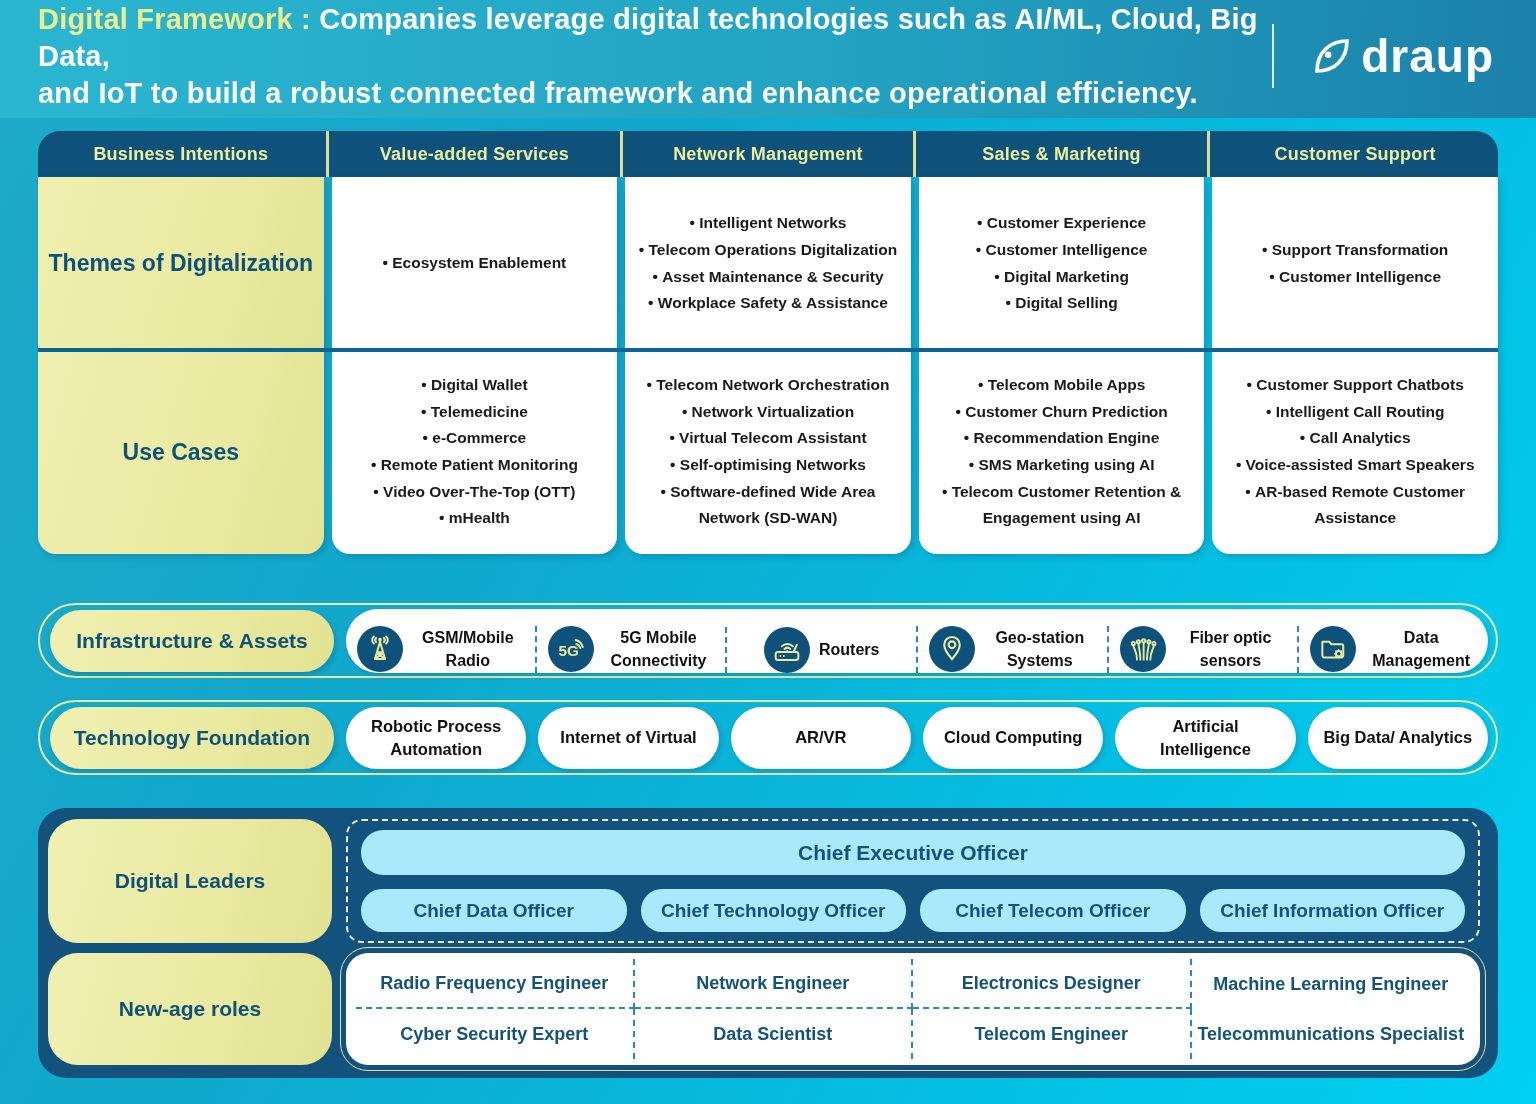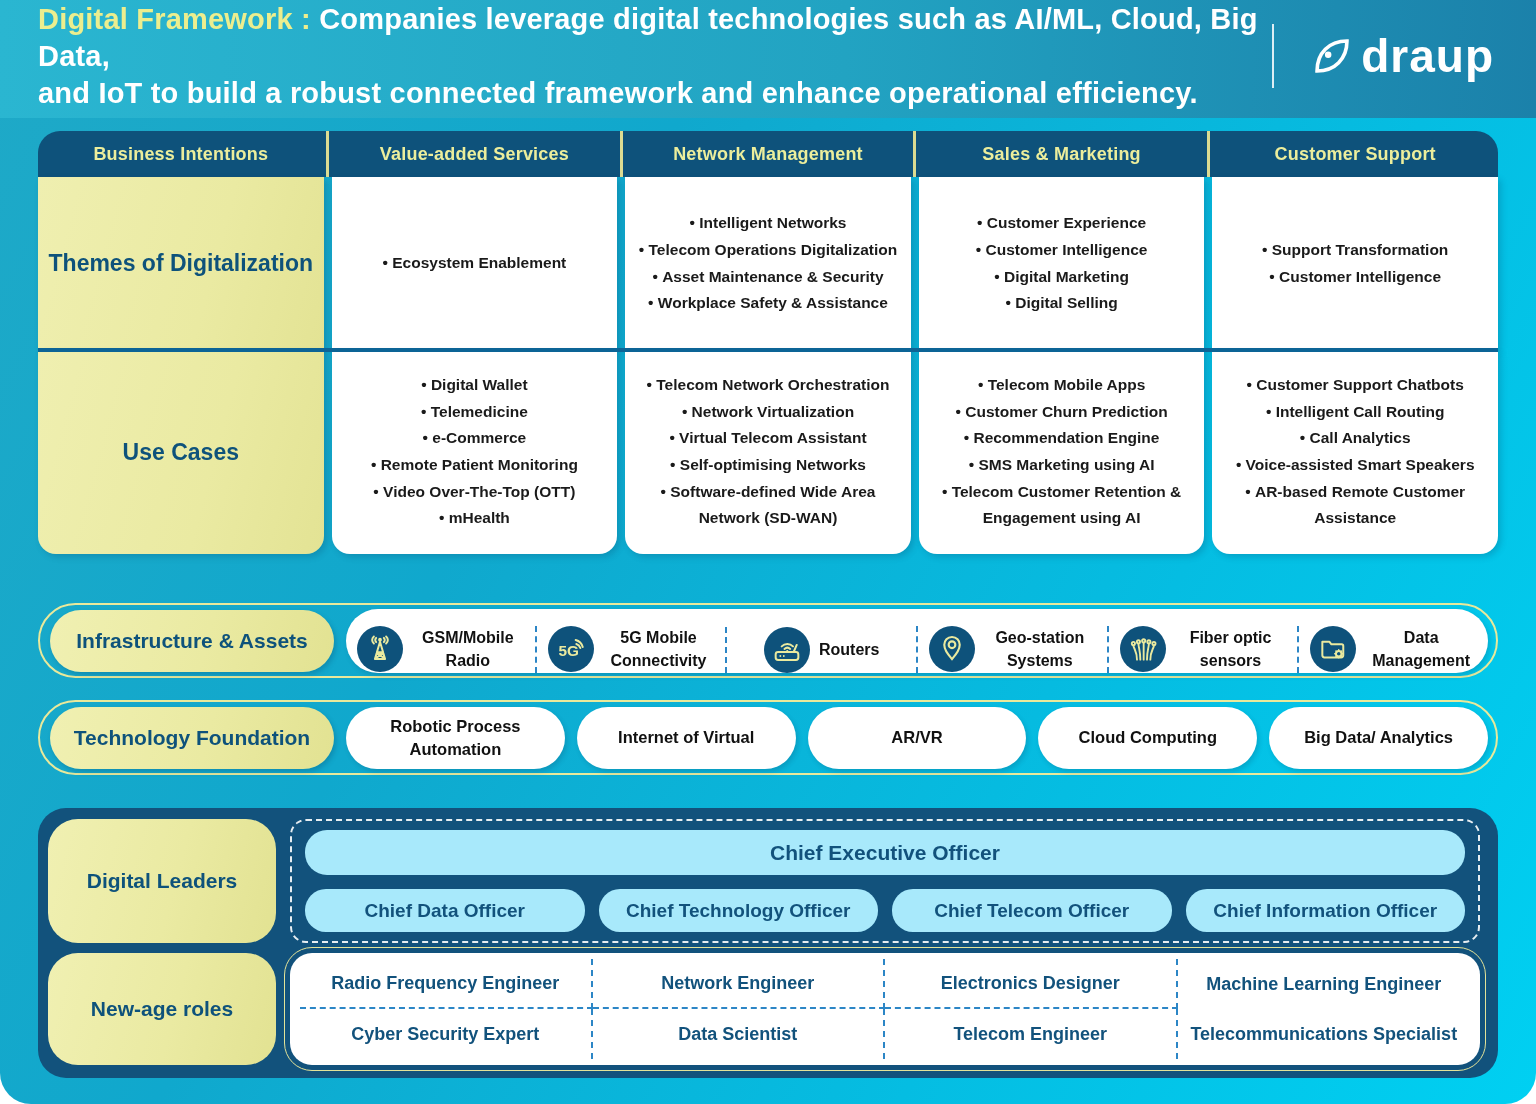--- a/index.html
+++ b/index.html
@@ -4,21 +4,20 @@
 <style>
   * { margin:0; padding:0; box-sizing:border-box; }
   html,body { width:1536px; height:1104px; }
   body {
     font-family:"Liberation Sans","DejaVu Sans",sans-serif;
     overflow:hidden;
   }
   .page {
     position:relative; width:1536px; height:1104px;
     background:linear-gradient(118deg,#1fa9c7 0%, #10a8cd 35%, #05bde2 70%, #00d0f2 100%);
-    border-radius:31px;
   }
 
   
   .top-header {
     position:absolute; left:0; top:0; width:1536px; height:118px;
     background:linear-gradient(92deg,#2ab6d1 0%, #22a3c2 55%, #1b81aa 100%);
     display:flex; align-items:center; justify-content:space-between;
     padding:0 42px 6px 38px;
   }
   .title { font-size:29px; line-height:37px; font-weight:700; color:#ffffff; letter-spacing:.2px; }
@@ -97,21 +96,21 @@
     box-shadow:2px 3px 5px rgba(8,60,94,.2);
   }
 
   
   .bottom-panel {
     position:absolute; left:38px; top:808px; width:1460px; height:270px;
     background:#12527c; border-radius:28px; padding:11px 18px 13px 10px;
     display:flex; flex-direction:column; justify-content:space-between;
   }
   .panel-row { display:flex; align-items:stretch; }
-  .panel-row .label-pill { width:228px; height:auto; border-radius:30px; box-shadow:none; }
+  .panel-row .label-pill { width:284px; height:auto; border-radius:30px; box-shadow:none; }
   .leaders-row { height:124px; }
   .roles-row { height:112px; margin-top:10px; }
   .leaders-box {
     flex:1; margin-left:14px; border:2px dashed rgba(255,255,255,.9); border-radius:16px;
     padding:9px 13px; display:flex; flex-direction:column; justify-content:space-between;
   }
   .ceo-pill {
     height:45px; border-radius:22px; background:#a8e9fb;
     display:flex; align-items:center; justify-content:center;
     color:#12527c; font-size:21px; font-weight:700;
@@ -304,20 +303,21 @@
     </div>
   </div>
 
   <div class="banner tech">
     <div class="label-pill">Technology Foundation</div>
     <div class="tech-strip">
       <div class="tech-pill">Robotic Process Automation</div>
       <div class="tech-pill">Internet of Virtual</div>
       <div class="tech-pill">AR/VR</div>
       <div class="tech-pill">Cloud Computing</div>
+      <div class="tech-pill">Artificial Intelligence</div>
       <div class="tech-pill">Big Data/ Analytics</div>
     </div>
   </div>
 
   <div class="bottom-panel">
 
     <div class="panel-row leaders-row">
       <div class="label-pill">Digital Leaders</div>
       <div class="leaders-box">
         <div class="ceo-pill">Chief Executive Officer</div>

